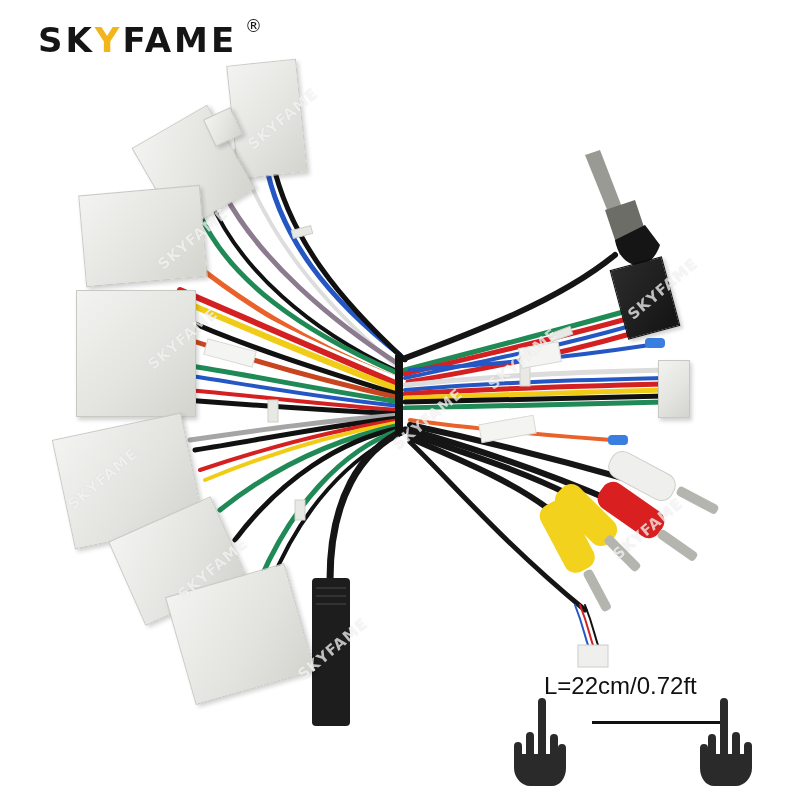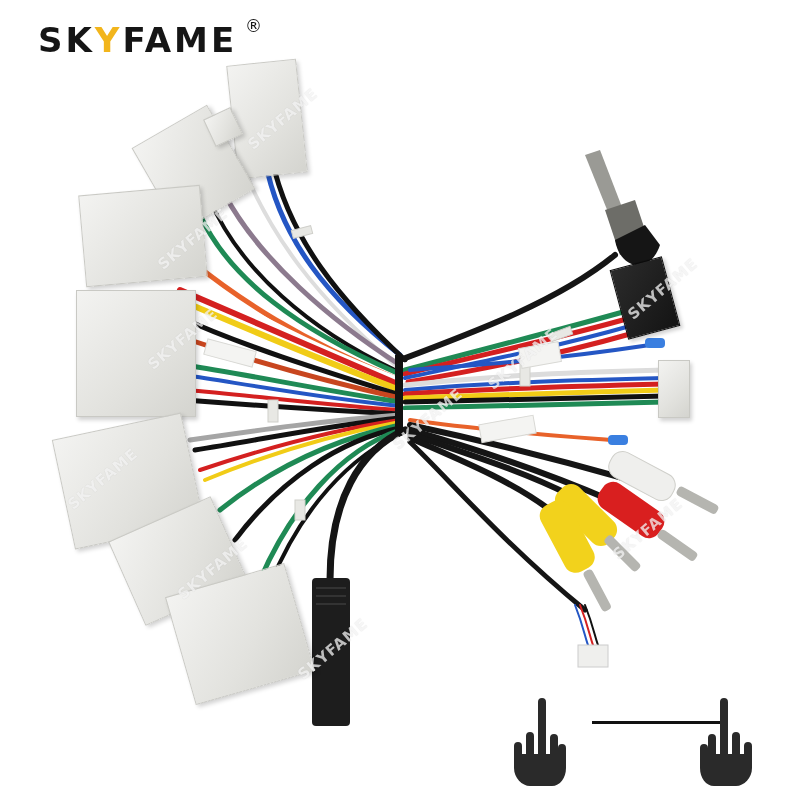--- a/index.html
+++ b/index.html
@@ -149,20 +149,21 @@
   <span class="wm" style="left:385px;top:410px;">SKYFAME</span>
   <span class="wm" style="left:480px;top:350px;">SKYFAME</span>
   <span class="wm" style="left:60px;top:470px;">SKYFAME</span>
   <span class="wm" style="left:170px;top:560px;">SKYFAME</span>
   <span class="wm" style="left:290px;top:640px;">SKYFAME</span>
   <span class="wm" style="left:605px;top:520px;">SKYFAME</span>
   <span class="wm" style="left:620px;top:280px;">SKYFAME</span>
 </div>
 
 <div class="measure">
+  <div class="measure-label">L=22cm/0.72ft</div>
   <svg class="hand" viewBox="0 0 64 92" style="left:-18px;">
     <path d="M26 4 a4 4 0 0 1 8 0 V56 H26 Z M14 38 a4 4 0 0 1 8 0 V56 H14 Z M38 40 a4 4 0 0 1 8 0 V56 H38 Z M2 48 a4 4 0 0 1 8 0 V58 H2 Z M46 50 a4 4 0 0 1 8 0 V58 H46 Z M2 56 H54 V70 C54 80 48 88 40 88 H18 C10 88 2 80 2 70 Z" fill="#2a2a2a"></path>
   </svg>
   <div class="measure-line"></div>
   <svg class="hand" viewBox="0 0 64 92" style="left:160px;">
     <path d="M30 4 a4 4 0 0 1 8 0 V56 H30 Z M42 38 a4 4 0 0 1 8 0 V56 H42 Z M18 40 a4 4 0 0 1 8 0 V56 H18 Z M54 48 a4 4 0 0 1 8 0 V58 H54 Z M10 50 a4 4 0 0 1 8 0 V58 H10 Z M10 56 H62 V70 C62 80 54 88 46 88 H24 C16 88 10 80 10 70 Z" fill="#2a2a2a"></path>
   </svg>
 </div>
 
 </body></html>

